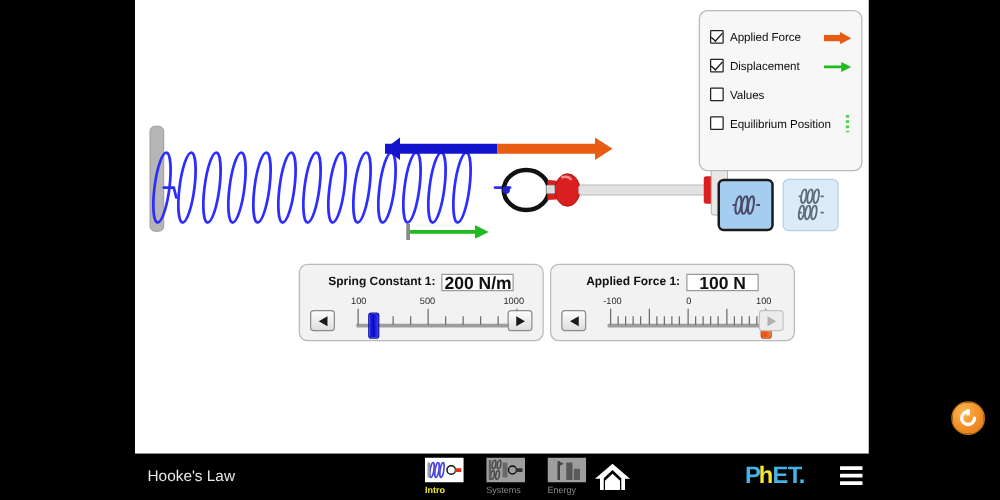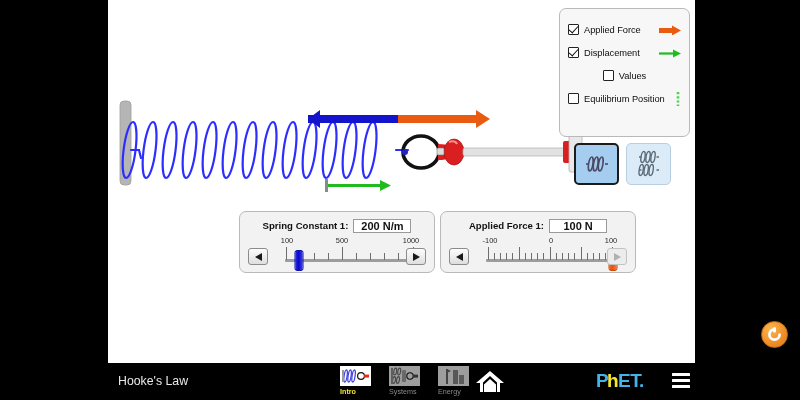--- a/index.html
+++ b/index.html
@@ -25,21 +25,21 @@
     position: absolute;
     left: 451px; top: 8px;
     width: 131px; height: 129px;
     background: #f7f7f7;
     border: 1px solid #b9b9b9;
     border-radius: 7px;
     padding: 9px 8px 0 8px;
   }
   .cb-row {
     display: flex; align-items: center;
-    height: 23px; gap: 5px; justify-content: center;
+    height: 23px; gap: 5px;
   }
   .cb-box {
     width: 11px; height: 11px;
     border: 1.3px solid #232323;
     border-radius: 1px;
     background: #fff;
     position: relative;
     flex: 0 0 auto;
   }
   .cb-box.checked::after {
@@ -100,21 +100,21 @@
 
   .ctrl-title-row {
     display: flex; align-items: center; justify-content: center;
     gap: 5px; height: 19px; margin-top: 4px; font-weight: bold;
   }
   .ctrl-title { font-size: 9.6px; color: #111; white-space: nowrap; }
   .ctrl-value {
     background: #fff;
     border: 1px solid #9a9a9a;
     width: 58px; height: 14px;
-    font-size: 11px; color: #111;
+    font-size: 14px; color: #111;
     display: flex; align-items: center; justify-content: center;
   }
 
   .slider-row {
     position: relative;
     height: 38px;
     margin-top: 1px;
   }
   .arrow-btn {
     position: absolute; top: 12px;

